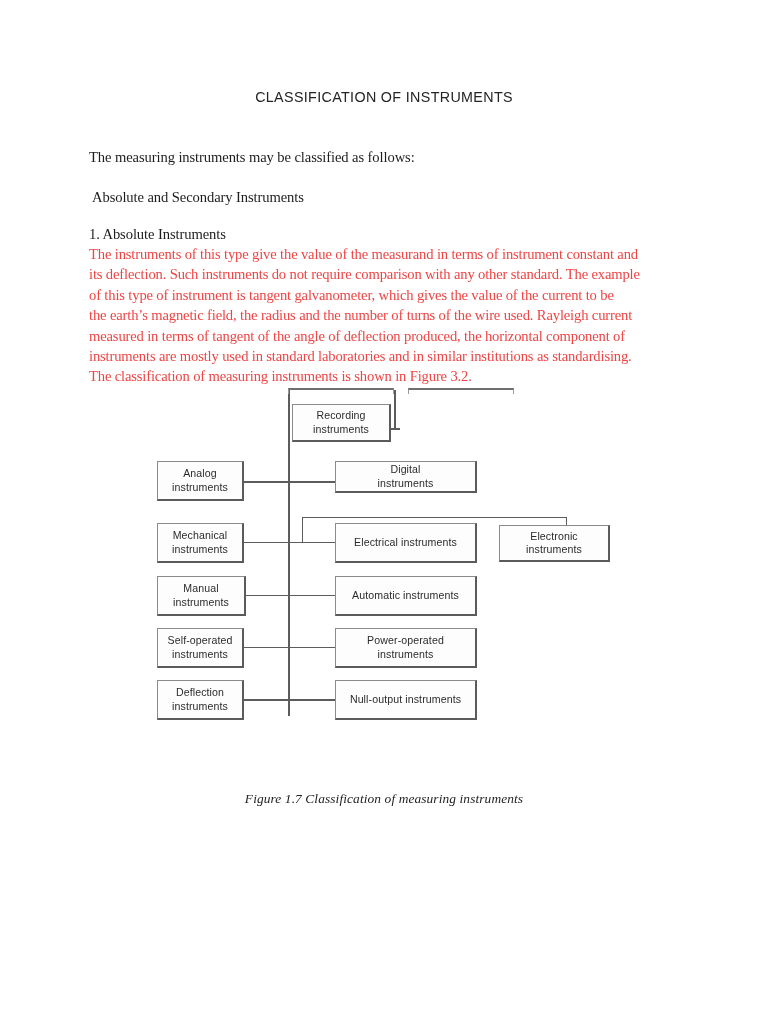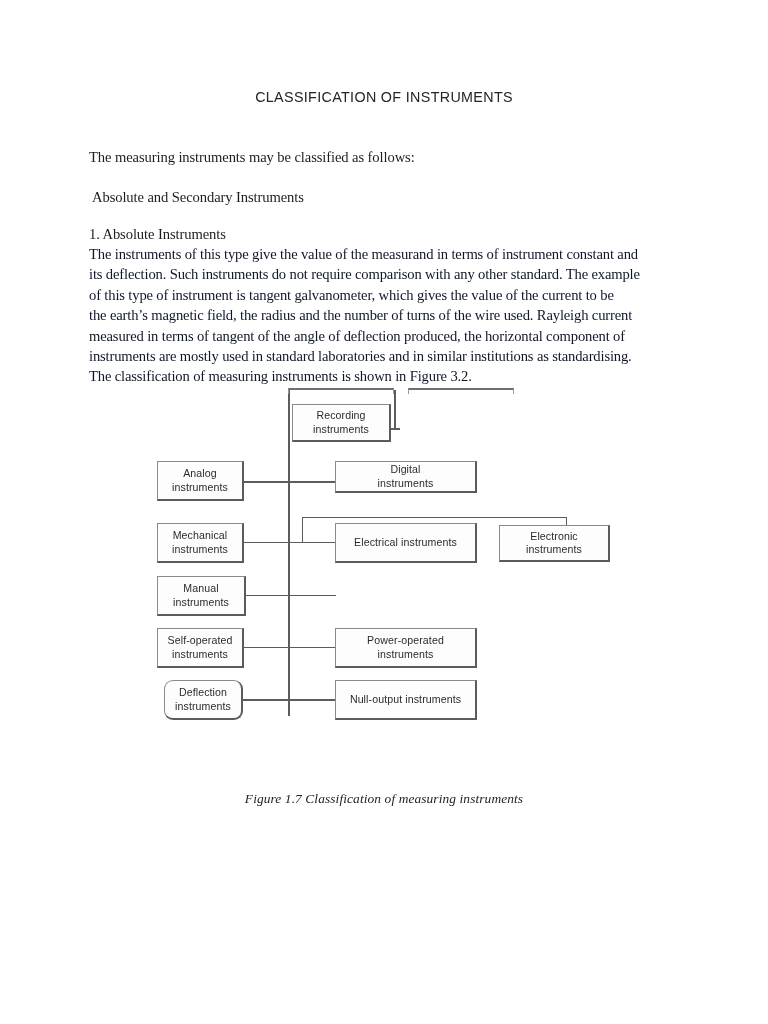--- a/index.html
+++ b/index.html
@@ -65,21 +65,21 @@
     letter-spacing: -0.1px;
   }
 
   .body-para {
     position: absolute;
     left: 89px;
     top: 244px;
     width: 592px;
     font-size: 14.6px;
     line-height: 20.4px;
-    color: #0f172a;
+    color: #ef4444;
     letter-spacing: -0.15px;
     text-align: left;
   }
   .body-para .ln { display: block; white-space: nowrap; }
 
   
   .figure {
     position: absolute;
     left: 0;
     top: 0;
@@ -224,36 +224,41 @@
     </span>
   </div>
 
   <div class="node-box" style="left:157px; top:576px; width:89px; height:40px;">
     <span>
       <span>Manual</span>
       <span>instruments</span>
     </span>
   </div>
 
+  <div class="node-box" style="left:335px; top:576px; width:142px; height:40px;">
+    <span>
+      <span>Automatic instruments</span>
+    </span>
+  </div>
 
   <div class="node-box" style="left:157px; top:628px; width:87px; height:40px;">
     <span>
       <span>Self-operated</span>
       <span>instruments</span>
     </span>
   </div>
 
   <div class="node-box" style="left:335px; top:628px; width:142px; height:40px;">
     <span>
       <span>Power-operated</span>
       <span>instruments</span>
     </span>
   </div>
 
-  <div class="node-box" style="left:164px; top:680px; width:79px; height:40px;border-radius:9px;">
+  <div class="node-box" style="left:157px; top:680px; width:87px; height:40px;">
     <span>
       <span>Deflection</span>
       <span>instruments</span>
     </span>
   </div>
 
   <div class="node-box" style="left:335px; top:680px; width:142px; height:40px;">
     <span>
       <span>Null-output instruments</span>
     </span>

